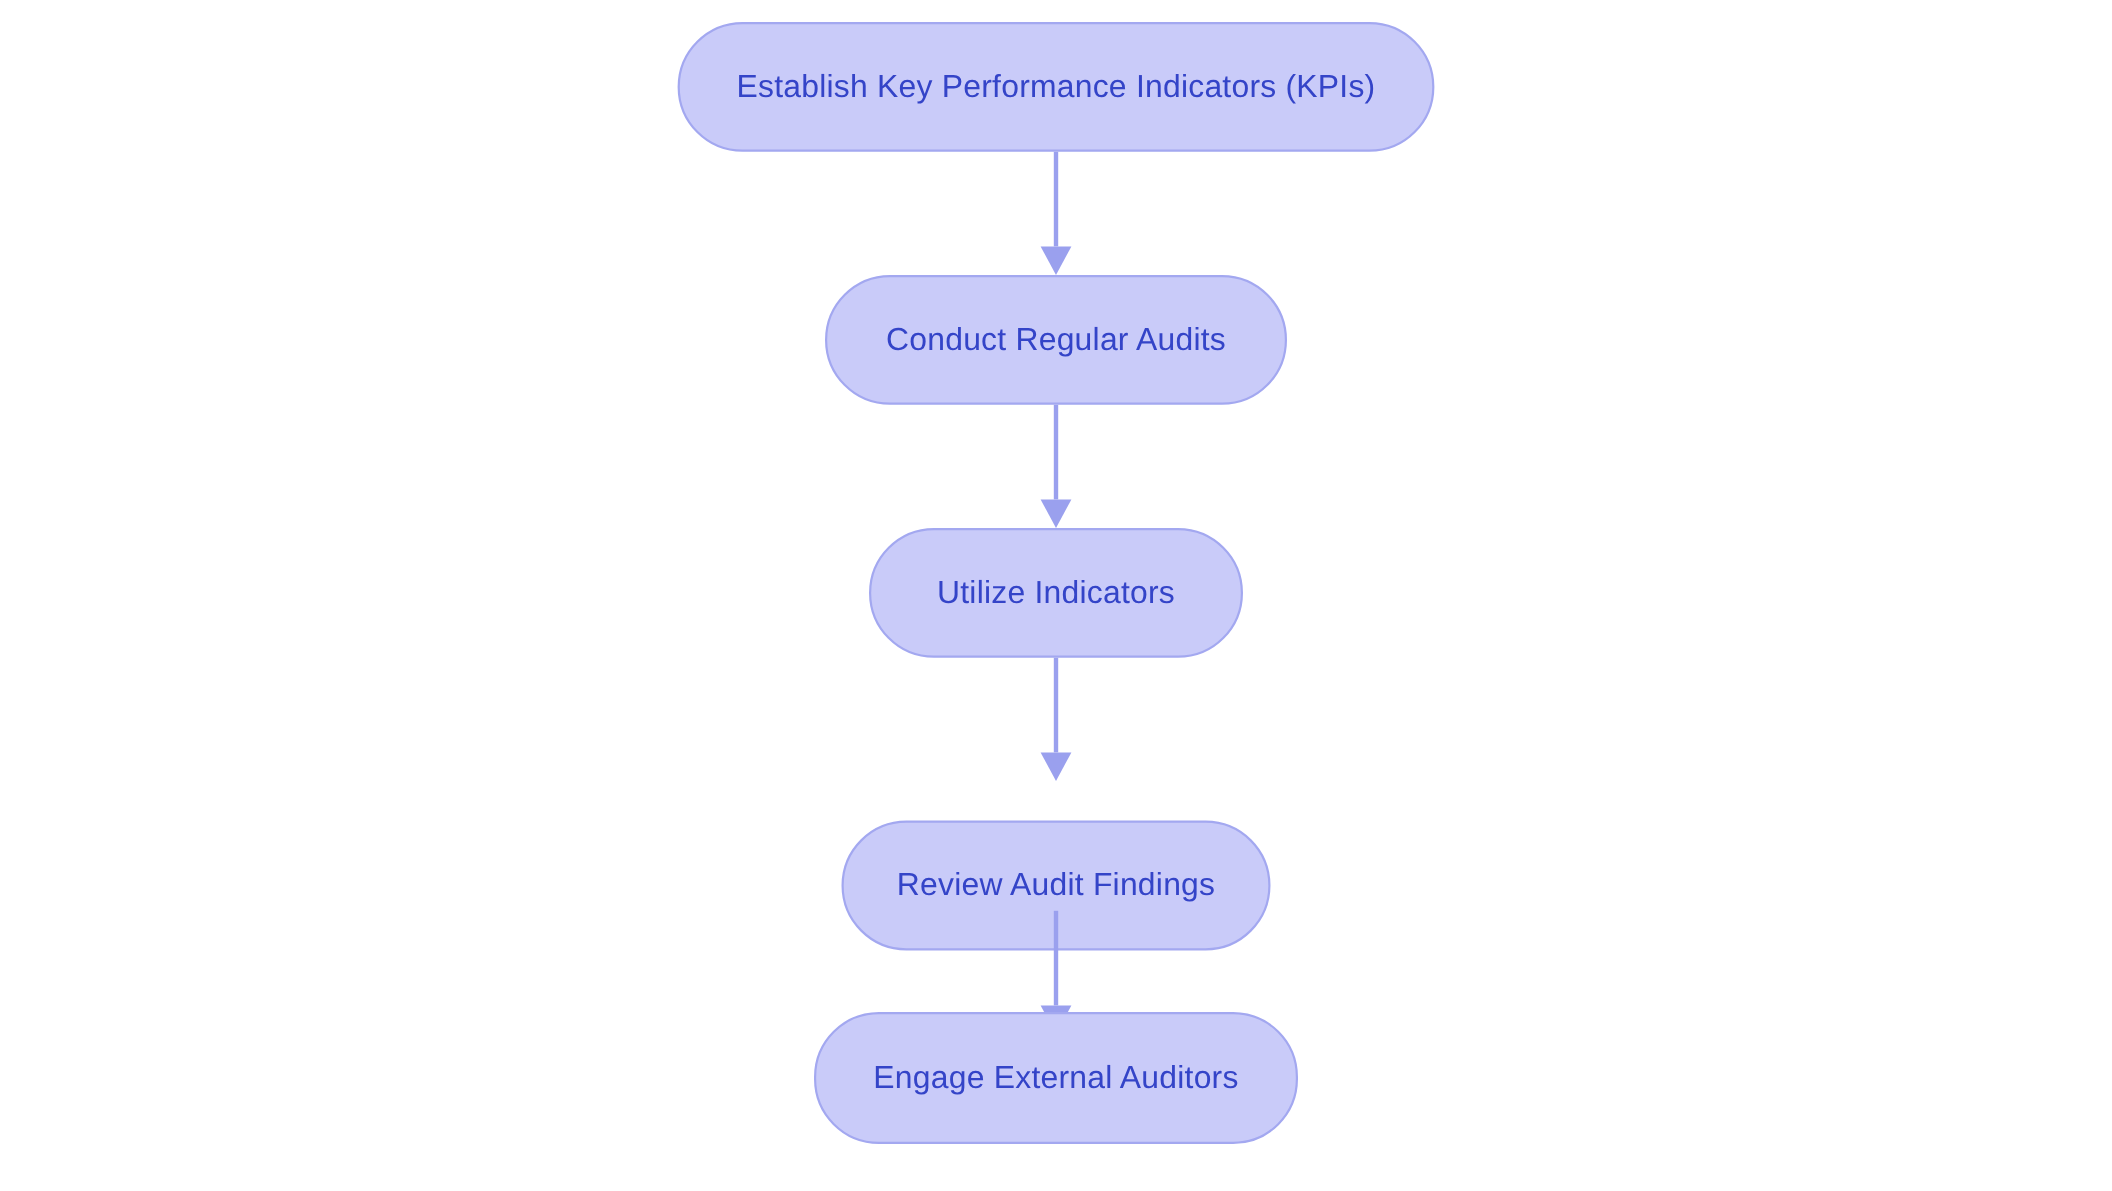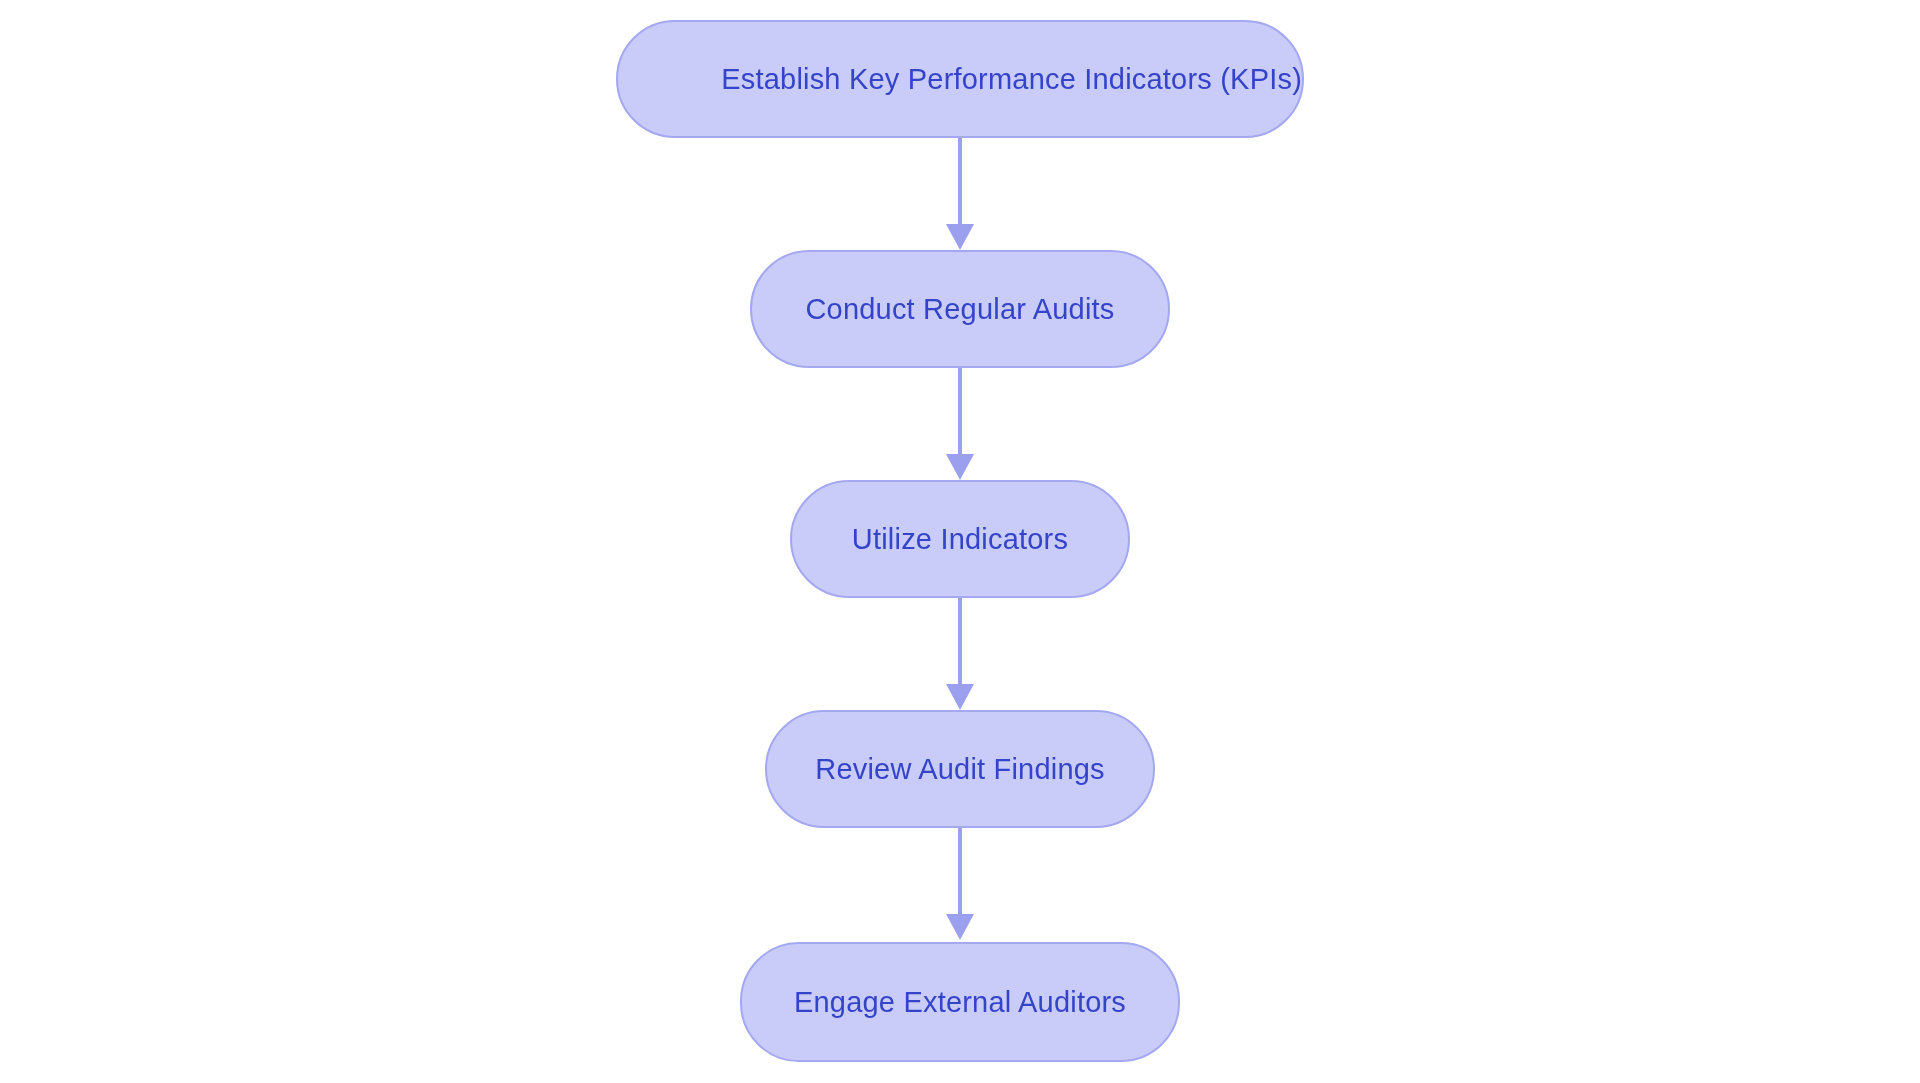--- a/index.html
+++ b/index.html
@@ -31,25 +31,25 @@
     border-radius: 59px;
     display: flex;
     align-items: center;
     justify-content: center;
     text-align: center;
     color: var(--node-text);
     font-size: 29px;
     letter-spacing: 0.2px;
     line-height: 1.2;
   }
-  .node-1 { left: 616px; top: 20px;  width: 688px; justify-content: flex-end; }
+  .node-1 { left: 616px; top: 20px;  width: 688px; }
   .node-2 { left: 750px; top: 250px; width: 420px; align-items: center; }
   .node-3 { left: 790px; top: 480px; width: 340px; }
-  .node-4 { left: 765px; top: 710px; width: 390px; }
-  .node-5 { left: 740px; top: 942px; width: 440px; height: 120px; }
+  .node-4 { left: 765px; top: 746px; width: 390px; }
+  .node-5 { left: 740px; top: 920px; width: 440px; height: 120px; }
 
   .arrow {
     position: absolute;
     left: 946px;            
     width: 28px;
     height: 112px;
     display: flex;
     flex-direction: column;
     align-items: center;
   }

